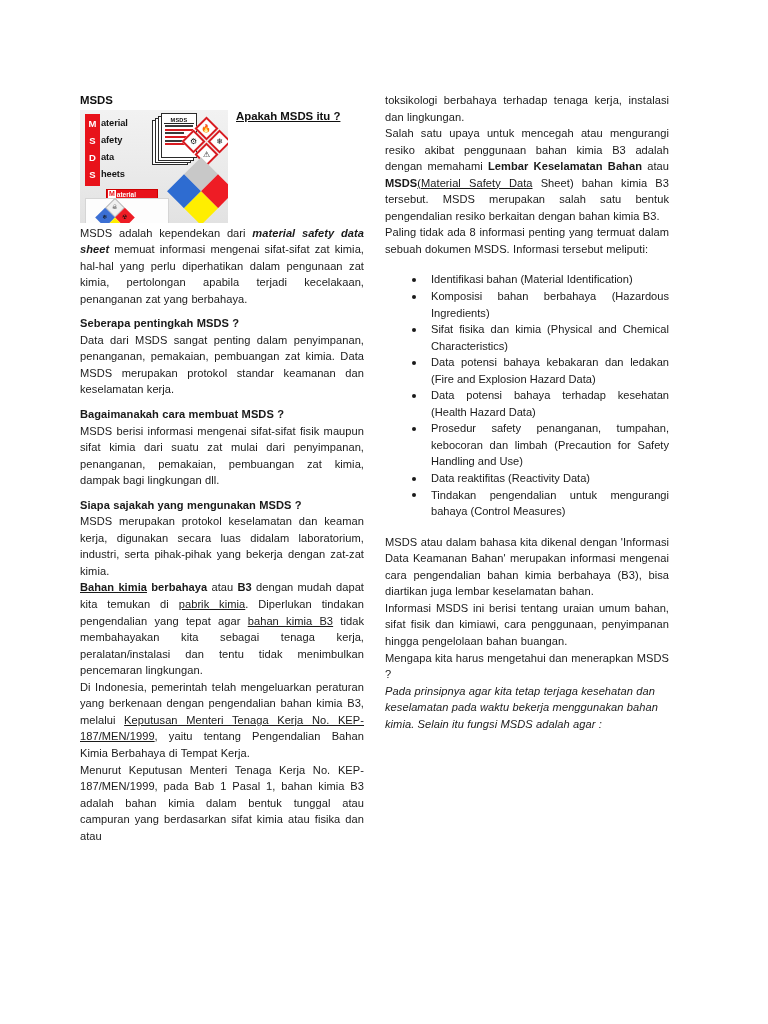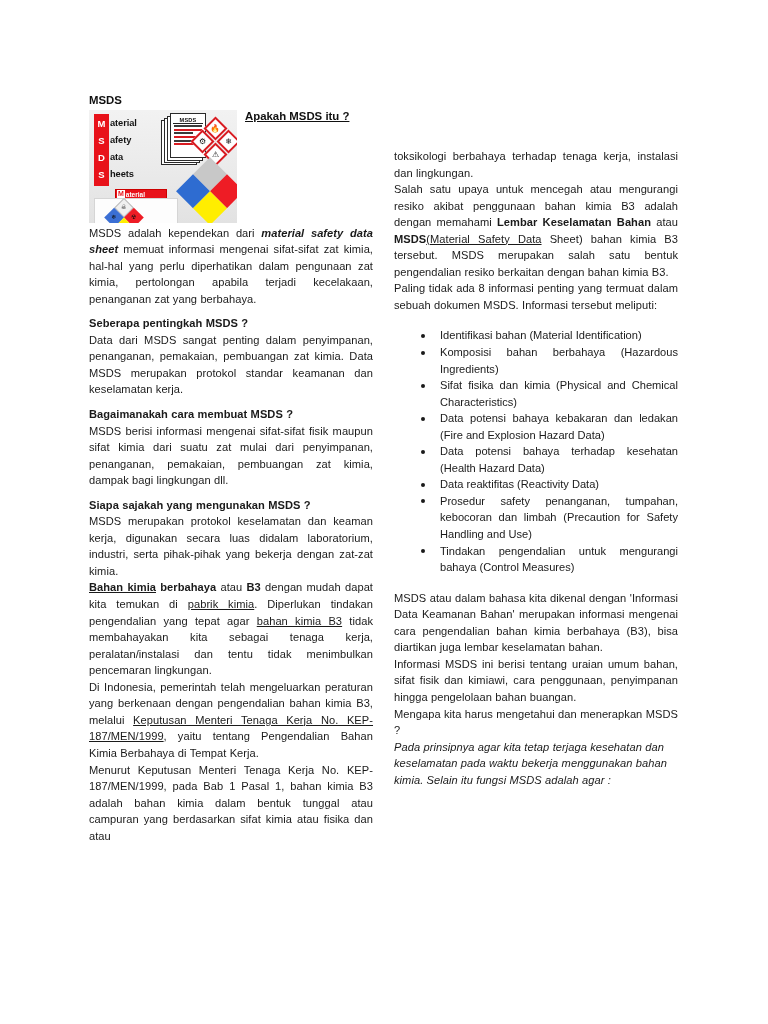--- a/index.html
+++ b/index.html
@@ -13,26 +13,25 @@
   }
   .page {
     position: relative;
     width: 768px;
     height: 1024px;
     background: #ffffff;
     overflow: hidden;
   }
   .columns {
     position: absolute;
-    left: 89px;
+    left: 80px;
     top: 92px;
     width: 589px;
     display: flex;
     gap: 21px;
-    align-items: center;
   }
   .col {
     width: 284px;
   }
   p, .para {
     margin: 0 0 0 0;
     font-size: 11.1px;
     line-height: 16.55px;
     text-align: justify;
     color: #1a1a1a;
@@ -355,22 +354,22 @@
       <p class="para"><span>Salah satu upaya untuk mencegah atau mengurangi resiko akibat penggunaan bahan kimia B3 adalah dengan memahami </span><span class="b">Lembar Keselamatan Bahan</span><span> atau </span><span class="b">MSDS</span><span class="u">(Material Safety Data</span><span> Sheet) bahan kimia B3 tersebut. MSDS merupakan salah satu bentuk pengendalian resiko berkaitan dengan bahan kimia B3.</span></p>
 
       <p class="para">Paling tidak ada 8 informasi penting yang termuat dalam sebuah dokumen MSDS. Informasi tersebut meliputi:</p>
 
       <ul class="msds-list">
         <li>Identifikasi bahan (Material Identification)</li>
         <li>Komposisi bahan berbahaya (Hazardous Ingredients)</li>
         <li>Sifat fisika dan kimia (Physical and Chemical Characteristics)</li>
         <li>Data potensi bahaya kebakaran dan ledakan (Fire and Explosion Hazard Data)</li>
         <li>Data potensi bahaya terhadap kesehatan (Health Hazard Data)</li>
+        <li>Prosedur safety penanganan, tumpahan, kebocoran dan limbah (Precaution for Safety Handling and Use)</li>
         <li>Data reaktifitas (Reactivity Data)</li>
-        <li>Prosedur safety penanganan, tumpahan, kebocoran dan limbah (Precaution for Safety Handling and Use)</li>
         <li>Tindakan pengendalian untuk mengurangi bahaya (Control Measures)</li>
       </ul>
 
       <div class="gap-sm"></div>
 
       <p class="para">MSDS atau dalam bahasa kita dikenal dengan 'Informasi Data Keamanan Bahan' merupakan informasi mengenai cara pengendalian bahan kimia berbahaya (B3), bisa diartikan juga lembar keselamatan bahan.</p>
       <p class="para">Informasi MSDS ini berisi tentang uraian umum bahan, sifat fisik dan kimiawi, cara penggunaan, penyimpanan hingga pengelolaan bahan buangan.</p>
       <p class="para">Mengapa kita harus mengetahui dan menerapkan MSDS ?</p>
       <p class="para nojust">Pada prinsipnya agar kita tetap terjaga kesehatan dan keselamatan pada waktu bekerja menggunakan bahan kimia. Selain itu fungsi MSDS adalah agar :</p>
     </div>

